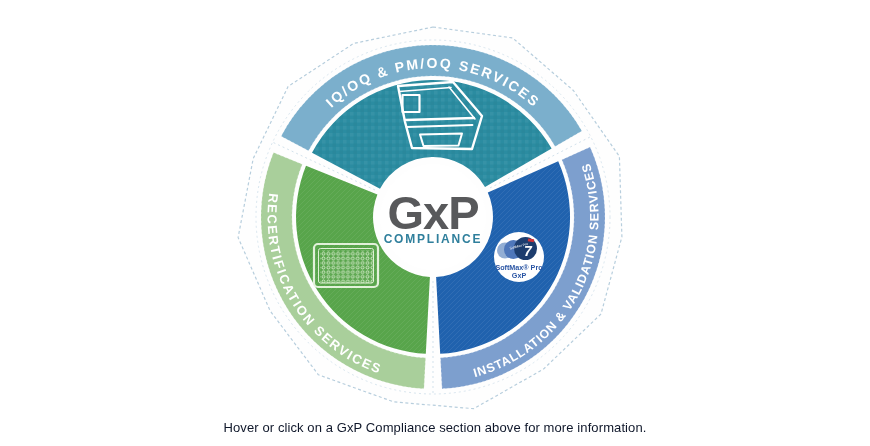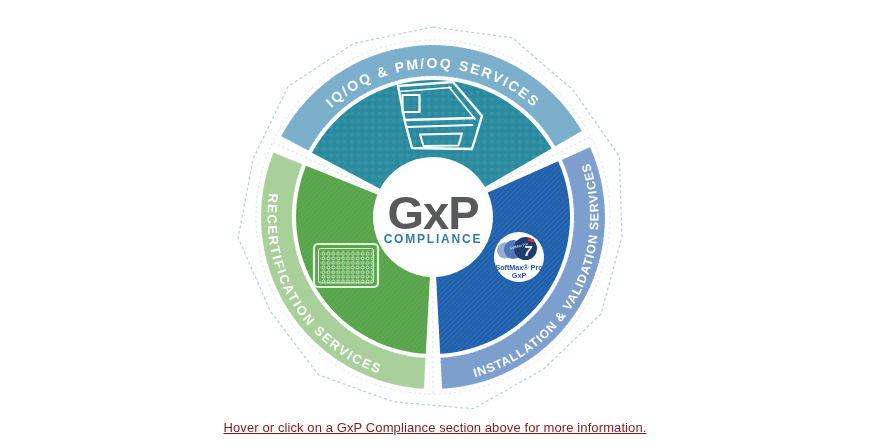--- a/index.html
+++ b/index.html
@@ -1,21 +1,21 @@
 <!DOCTYPE html>
 <html><head>
 <meta charset="utf-8">
 <style>
   html,body{margin:0;padding:0;background:#ffffff;}
   .stage{position:relative;width:870px;height:446px;background:#fff;overflow:hidden;
          font-family:"Liberation Sans", sans-serif;}
   svg text{font-family:"Liberation Sans", sans-serif;}
   .sec{cursor:pointer;}
   .caption{position:absolute;left:0;right:0;top:420px;text-align:center;
-           font-size:13px;color:#7f1d1d;letter-spacing:.1px;text-decoration:underline;}
+           font-size:13px;color:#0f172a;letter-spacing:.1px;}
 </style>
 </head>
 <body>
 
 <div class="stage">
 <svg width="870" height="446" viewBox="0 0 870 446">
   <defs>
     <pattern id="hatch" width="5" height="5" patternUnits="userSpaceOnUse">
       <path d="M0,5 L5,0" stroke="rgba(255,255,255,0.07)" stroke-width="1"></path>
     </pattern>

